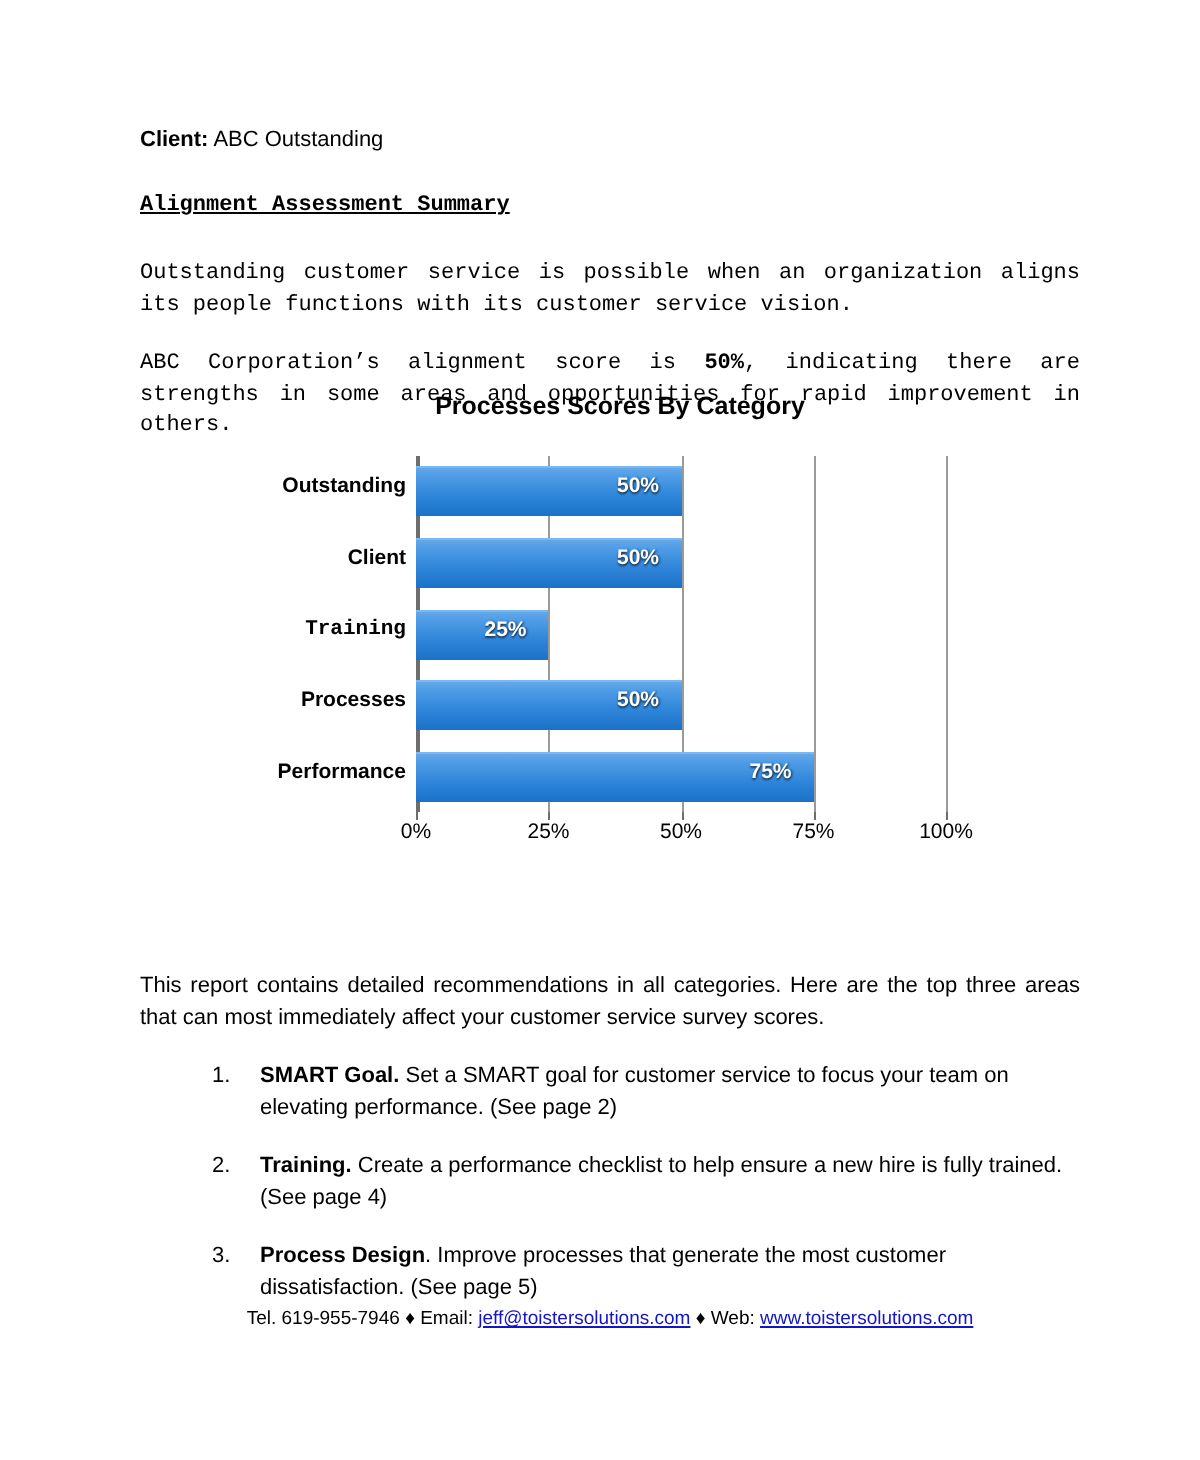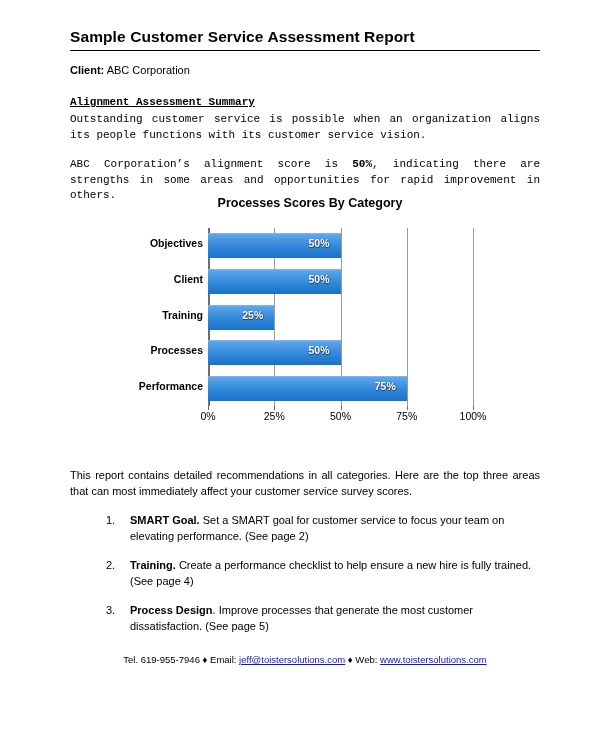--- a/index.html
+++ b/index.html
@@ -59,21 +59,21 @@
     top: 92px;
     width: 470px;
     font-family: Liberation Mono, monospace;
   }
   .para {
     font-size: 11px;
     line-height: 15.5px;
     text-align: justify;
     margin: 0;
   }
-  .para.p1 { margin-top: 2px; }
+  .para.p1 { margin-top: 20px; }
   .para.p2 { margin-top: 14px; text-align: justify; }
   .para b { font-weight: bold; }
 
   
   .chart {
     position: absolute;
     left: 100px;
     top: 196px;
     width: 420px;
     height: 235px;
@@ -215,39 +215,38 @@
     color: #1414c8;
     text-decoration: underline;
   }
   .diamond { color: #000; }
 </style>
 </head>
 <body>
 
 <div class="page">
 
-  <div class="doc-title">Sample Customer Service Assessment Report</div>
 
   <div class="client-line">
     <span class="lbl">Client:</span>
-    <span>ABC Corporation</span>
+    <span>ABC Outstanding</span>
   </div>
 
   <div class="summary-block">
     <div class="section-heading">Alignment Assessment Summary</div>
     <p class="para p1">Outstanding customer service is possible when an organization aligns its people functions with its customer service vision.</p>
     <p class="para p2"><span>ABC Corporation’s alignment score is </span><b>50%</b><span>, indicating there are strengths in some areas and opportunities for rapid improvement in others.</span></p>
   </div>
 
   <div class="chart">
     <div class="chart-title">Processes Scores By Category</div>
     <div class="cat-wrap" id="catwrap">
-        <div class="cat-label" style="top: 9.3px;">Objectives</div>
+        <div class="cat-label" style="top: 9.3px;">Outstanding</div>
         <div class="cat-label" style="top: 44.9px;">Client</div>
-        <div class="cat-label" style="top: 80.5px;">Training</div>
+        <div class="cat-label" style="top: 80.5px; font-family: Liberation Mono, monospace;">Training</div>
         <div class="cat-label" style="top: 116.1px; text-align: right;">Processes</div>
         <div class="cat-label" style="top: 151.7px;">Performance</div>
       </div>
     <div class="plot" id="plot">
         <div class="gridline axis" style="left: 0px;"></div>
         <div class="tickmark" style="left: 0px;"></div>
         <div class="xtick" style="left: 0px;">0%</div>
         <div class="gridline" style="left: 66.25px;"></div>
         <div class="tickmark" style="left: 66.25px;"></div>
         <div class="xtick" style="left: 66.25px;">25%</div>

